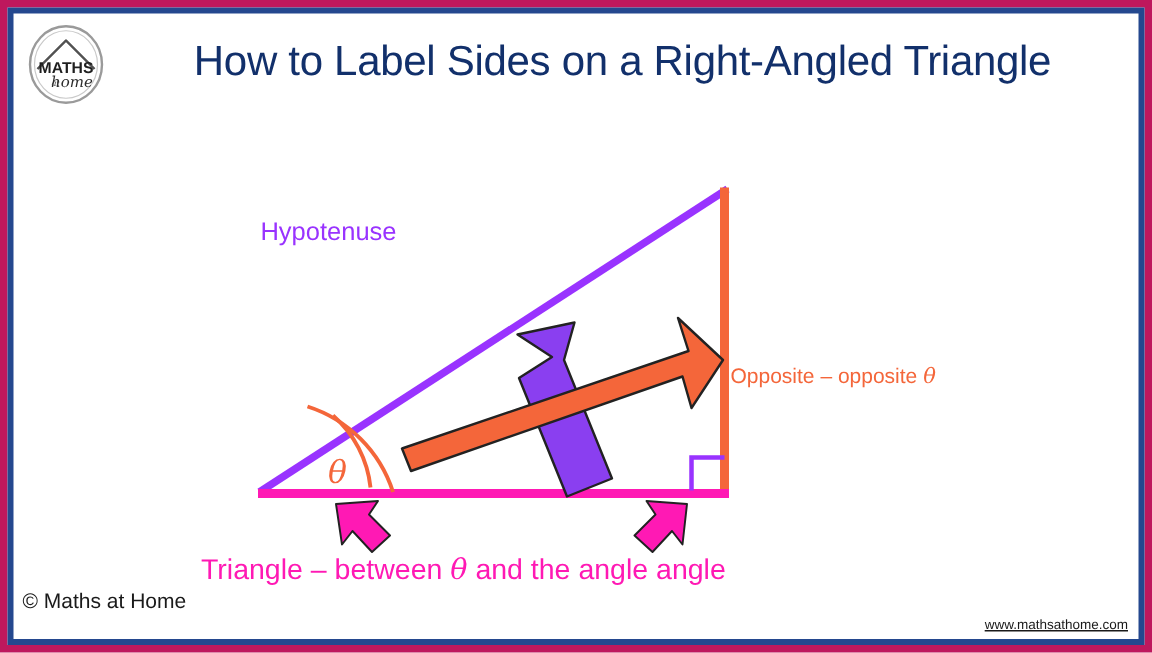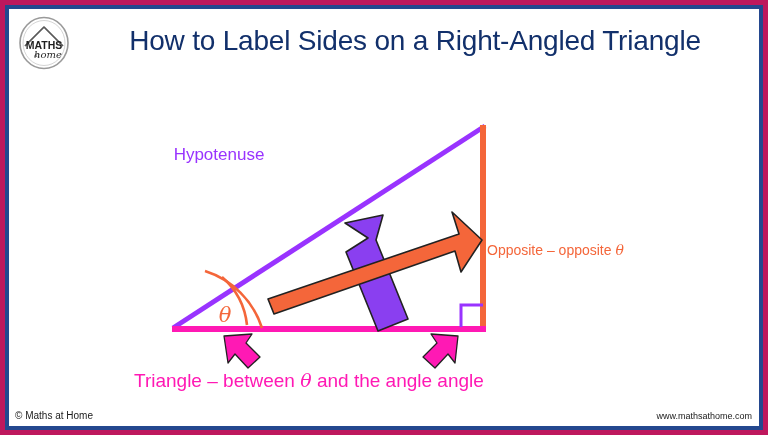--- a/index.html
+++ b/index.html
@@ -95,30 +95,31 @@
   }
   .theta {
     font-family: "DejaVu Serif", serif;
     font-style: italic;
   }
 
   
   #footer-left {
     position: absolute;
     left: 6px;
-    bottom: 5px;
-    font-size: 10px;
+    bottom: 18px;
+    font-size: 14px;
     color: #1a1a1a;
   }
   #footer-right {
     position: absolute;
     right: 7px;
     bottom: 5px;
     font-size: 9px;
     color: #1a1a1a;
+    text-decoration: underline;
   }
 </style>
 </head>
 <body>
 
 <div id="slide">
   <div id="inner-frame">
     <div id="canvas">
 
       <div id="logo">

